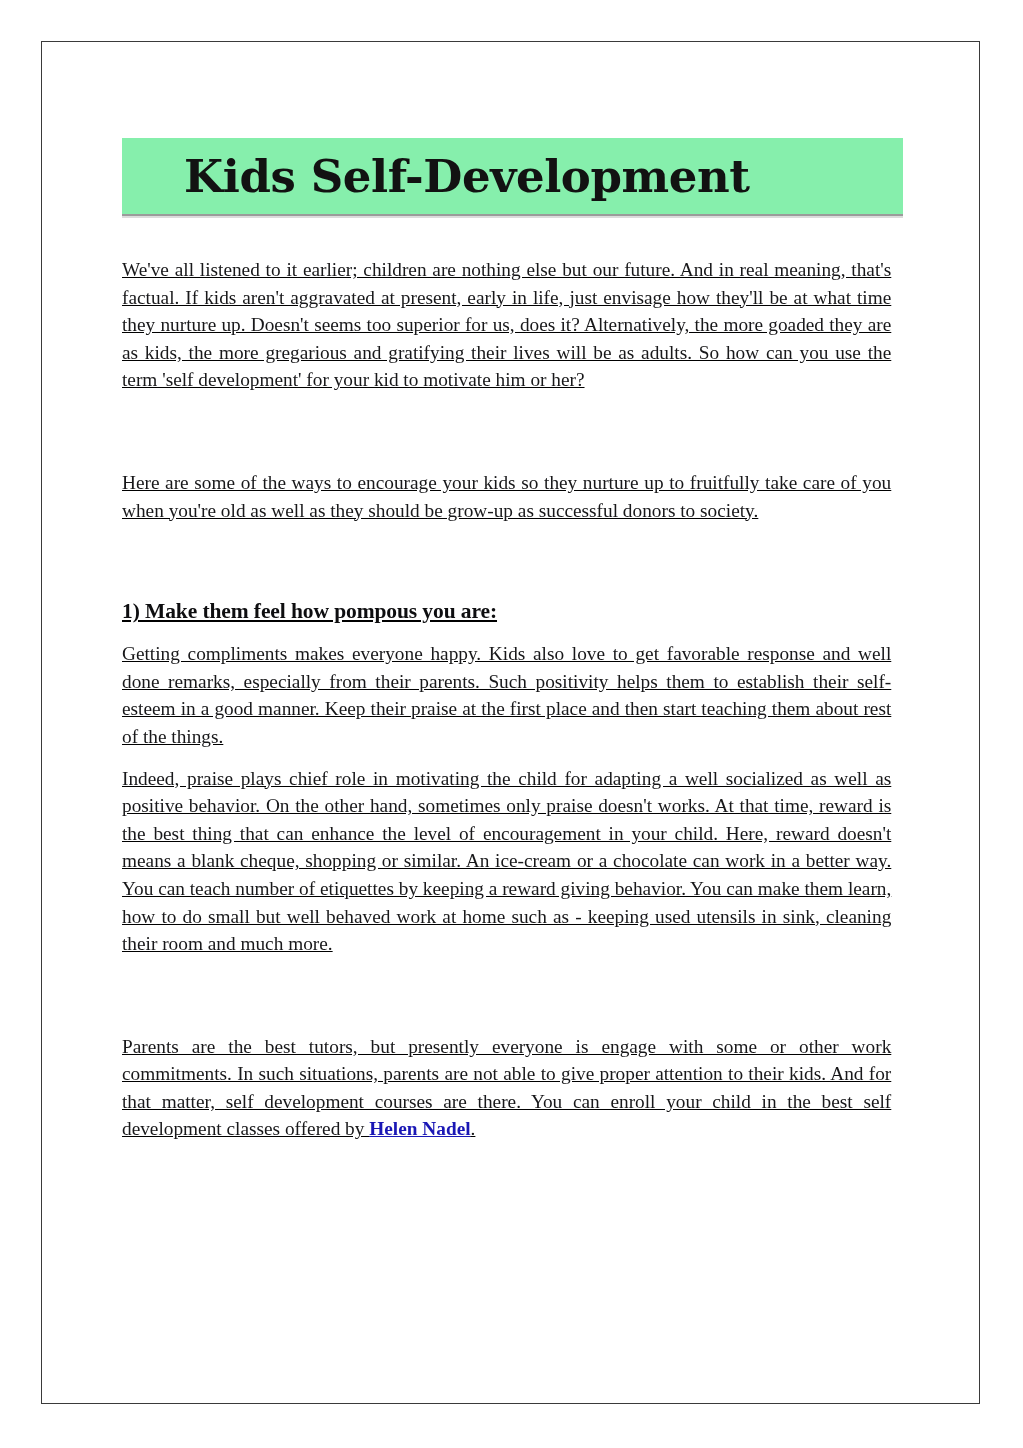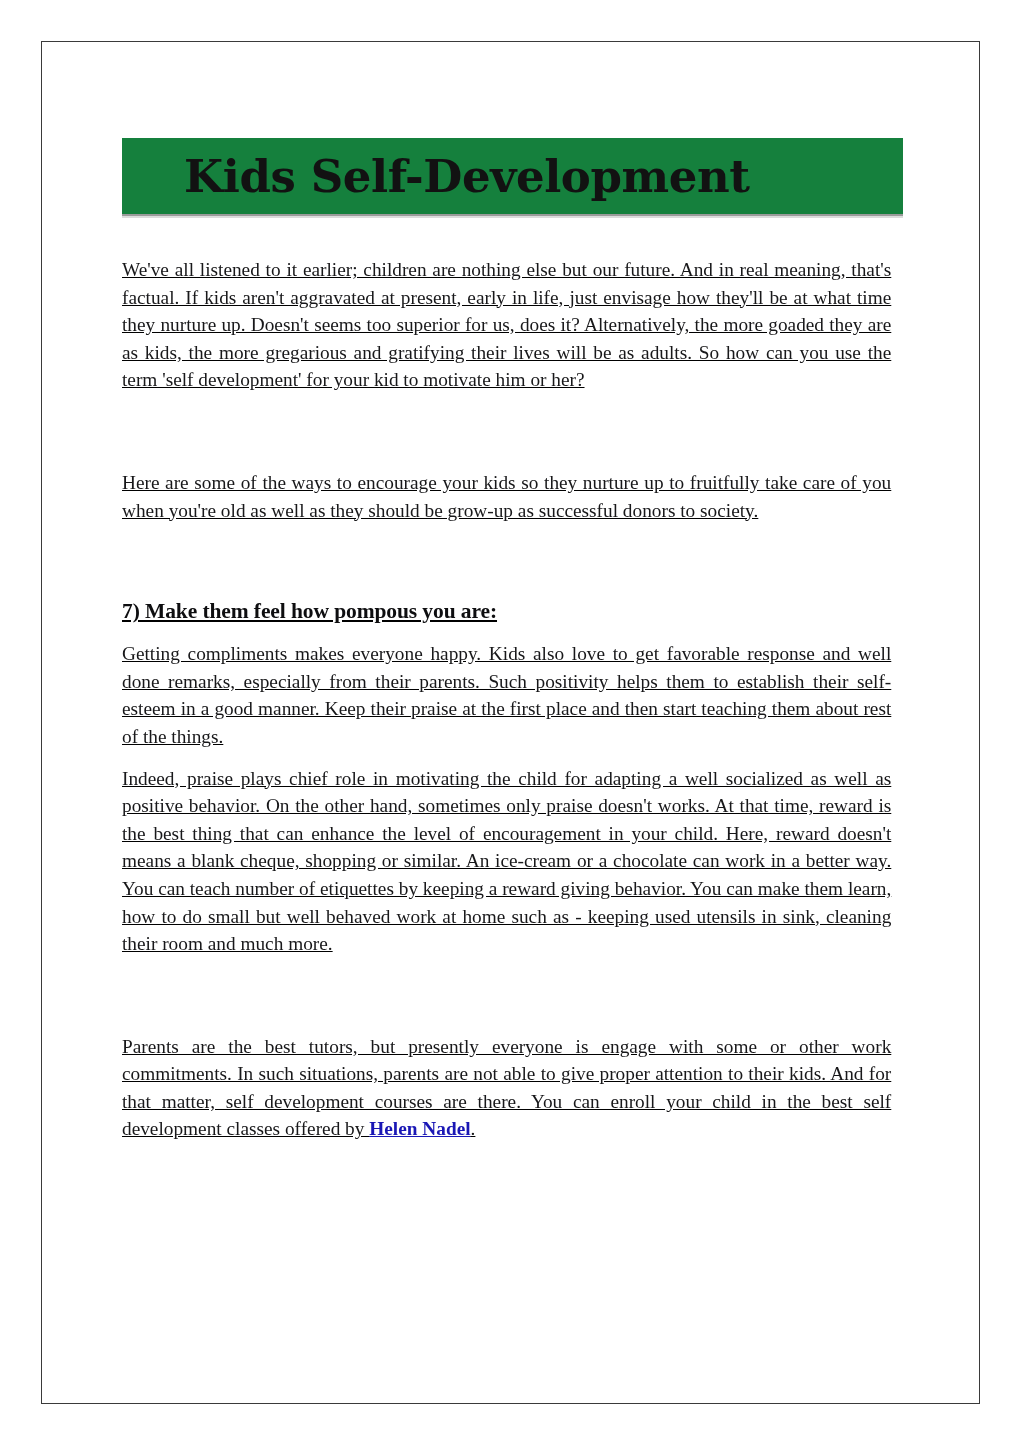--- a/index.html
+++ b/index.html
@@ -36,21 +36,21 @@
 
   .content {
     position: absolute;
     left: 122px;
     top: 138px;
     width: 781px;
   }
 
   
   .title-block {
-    background: #15803d;
+    background: #86efac;
     padding: 10px 0 8px 0;
     border-bottom: 2px solid #9b9b9b;
     box-shadow: 0 2px 0 0 #dcdcdc;
     margin-bottom: 0;
   }
   .title-text {
     font-family: "DejaVu Serif", "Liberation Serif", serif;
     font-weight: bold;
     font-size: 45px;
     line-height: 58px;
@@ -110,21 +110,21 @@
     <div class="title-block">
       <div class="title-text">Kids Self-Development</div>
     </div>
 
     <div class="body-area">
 
       <p class="para">We've all listened to it earlier; children are nothing else but our future. And in real meaning, that's factual. If kids aren't aggravated at present, early in life, just envisage how they'll be at what time they nurture up. Doesn't seems too superior for us, does it? Alternatively, the more goaded they are as kids, the more gregarious and gratifying their lives will be as adults. So how can you use the term 'self development' for your kid to motivate him or her?</p>
 
       <p class="para gap-lg">Here are some of the ways to encourage your kids so they nurture up to fruitfully take care of you when you're old as well as they should be grow-up as successful donors to society.</p>
 
-      <h2 class="section-heading gap-lg">7) Make them feel how pompous you are:</h2>
+      <h2 class="section-heading gap-lg">1) Make them feel how pompous you are:</h2>
 
       <p class="para gap-head">Getting compliments makes everyone happy. Kids also love to get favorable response and well done remarks, especially from their parents. Such positivity helps them to establish their self-esteem in a good manner. Keep their praise at the first place and then start teaching them about rest of the things.</p>
 
 
       <p class="para gap-head">Indeed, praise plays chief role in motivating the child for adapting a well socialized as well as positive behavior. On the other hand, sometimes only praise doesn't works. At that time, reward is the best thing that can enhance the level of encouragement in your child. Here, reward doesn't means a blank cheque, shopping or similar. An ice-cream or a chocolate can work in a better way. You can teach number of etiquettes by keeping a reward giving behavior. You can make them learn, how to do small but well behaved work at home such as - keeping used utensils in sink, cleaning their room and much more.</p>
 
       <p class="para gap-lg"><span>Parents are the best tutors, but presently everyone is engage with some or other work commitments. In such situations, parents are not able to give proper attention to their kids. And for that matter, self development courses are there. You can enroll your child in the best self development classes offered by </span><a href="#" class="inline-link">Helen Nadel</a><span>.</span></p>
 
     </div>
   </div>

